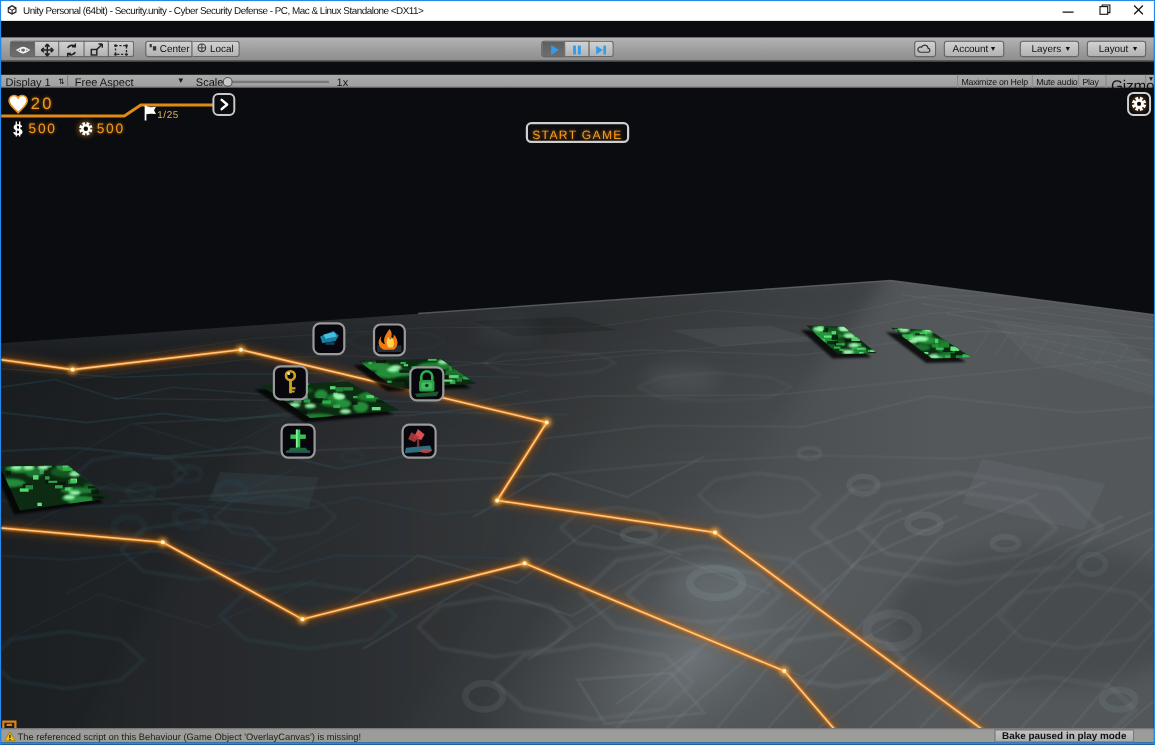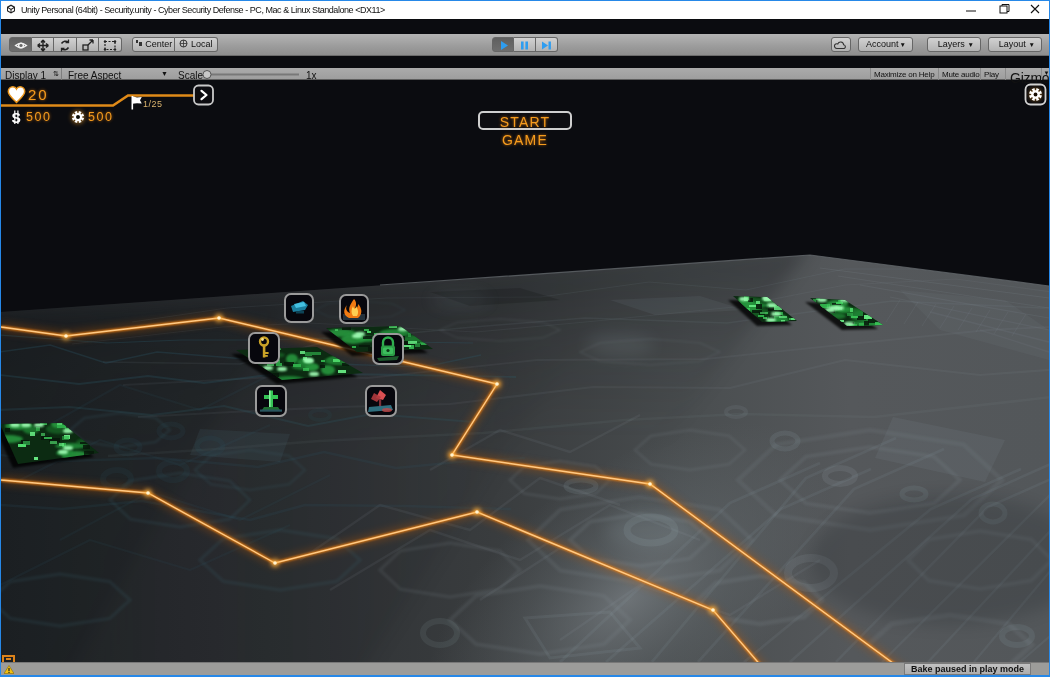--- a/index.html
+++ b/index.html
@@ -472,21 +472,21 @@
 <circle cx="78" cy="117" r="2" fill="#10100a"></circle>
 <rect x="1025.5" y="84.5" width="20" height="20" rx="5" fill="#0b0b0f" stroke="#d2d2d2" stroke-width="1.8"></rect>
 <circle cx="1035.5" cy="94.5" r="6" fill="#e8941c" opacity="0.55" filter="url(#hb2)"></circle>
 <polygon points="1039.8,95.1 1042.0,95.5 1040.8,98.4 1038.9,97.1 1038.1,97.9 1039.4,99.8 1036.5,101.0 1036.1,98.8 1034.9,98.8 1034.5,101.0 1031.6,99.8 1032.9,97.9 1032.1,97.1 1030.2,98.4 1029.0,95.5 1031.2,95.1 1031.2,93.9 1029.0,93.5 1030.2,90.6 1032.1,91.9 1032.9,91.1 1031.6,89.2 1034.5,88.0 1034.9,90.2 1036.1,90.2 1036.5,88.0 1039.4,89.2 1038.1,91.1 1038.9,91.9 1040.8,90.6 1042.0,93.5 1039.8,93.9" fill="#fff"></polygon>
 <circle cx="1035.5" cy="94.5" r="1.9" fill="#180c02"></circle>
 </svg>
     <div class="abs orange" style="left:28px;top:86px;font-size:15px;letter-spacing:2px">20</div>
     <div class="abs" style="left:143px;top:99px;font-size:9px;font-weight:normal;color:#d9b36e;letter-spacing:0.5px">1/25</div>
     <div class="abs orange" style="left:26px;top:110px;font-size:12.5px;letter-spacing:1.5px">500</div>
     <div class="abs orange" style="left:88px;top:110px;font-size:12.5px;letter-spacing:1.5px">500</div>
-    <div class="abs" style="left:478px;top:111px;width:94px;height:19px;border:2px solid #cfcfcf;border-radius:5px;background:#0d0d11;text-align:center"><span class="orange" style="font-size:14px;line-height:15px;letter-spacing:1.2px">START GAME</span></div>
+    <div class="abs" style="left:478px;top:111px;width:94px;height:19px;border:2px solid #cfcfcf;border-radius:5px;background:#0d0d11;text-align:center"><span class="orange" style="font-size:11px;line-height:15px;letter-spacing:1.2px">START GAME</span></div>
 <div id="titlebar" class="abs"></div>
     <svg class="abs" style="left:5px;top:4px" width="12" height="12" viewBox="0 0 24 24">
 <path fill="#222" d="M12 1 L20 5.5 V14.5 L12 19 L4 14.5 V5.5 Z M12 4 L7 6.8 L12 9.6 L17 6.8 Z M6 8.5 V13 L11 15.8 V11.3 Z M18 8.5 L13 11.3 V15.8 L18 13 Z"></path>
     </svg>
     <div id="title" class="abs">Unity Personal (64bit) - Security.unity - Cyber Security Defense - PC, Mac &amp; Linux Standalone &lt;DX11&gt;</div>
     <svg class="abs" style="left:960px;top:3px" width="85" height="13" viewBox="0 0 85 13">
       <path d="M6,8 h10" stroke="#111" stroke-width="1"></path>
       <rect x="40" y="3" width="7" height="7" fill="none" stroke="#111" stroke-width="1"></rect>
       <path d="M42,3 v-1.5 h7 v7 h-2" fill="none" stroke="#111" stroke-width="1"></path>
       <path d="M71,2 l8,8 M79,2 l-8,8" stroke="#111" stroke-width="1.1"></path>
@@ -561,17 +561,18 @@
       <div class="cl" style="left:1004px;top:0;width:1px;height:12px;background:#8a8a8a"></div>
       <div class="cl" style="left:1040px;top:0;width:1px;height:12px;background:#8a8a8a"></div>
       <div class="cl" style="left:1042.5px;font-size:6px">▼</div>
     </div>
 <div id="statusbar" class="abs">
       <svg class="abs" style="left:3px;top:2px" width="10" height="9">
         <polygon points="5,0.5 10,8.5 0,8.5" fill="#f2c011" stroke="#8a6d00" stroke-width="0.6"></polygon>
         <rect x="4.4" y="3" width="1.2" height="3" fill="#222"></rect>
         <rect x="4.4" y="6.8" width="1.2" height="1.2" fill="#222"></rect>
       </svg>
+      <div class="abs" style="left:15px;top:2px">The referenced script on this Behaviour (Game Object 'OverlayCanvas') is missing!</div>
       <div class="abs" style="left:903px;top:0px;width:127px;height:12px;background:linear-gradient(#c2c2c2,#adadad);border:1px solid #7a7a7a;text-align:center;font-size:9px;color:#111;line-height:11px;font-weight:bold">Bake paused in play mode</div>
     </div>
 <div id="bluebottom" class="abs"></div>
 <div id="blueleft" class="abs"></div>
 <div id="blueright" class="abs"></div>
 </div>
 </body></html>

